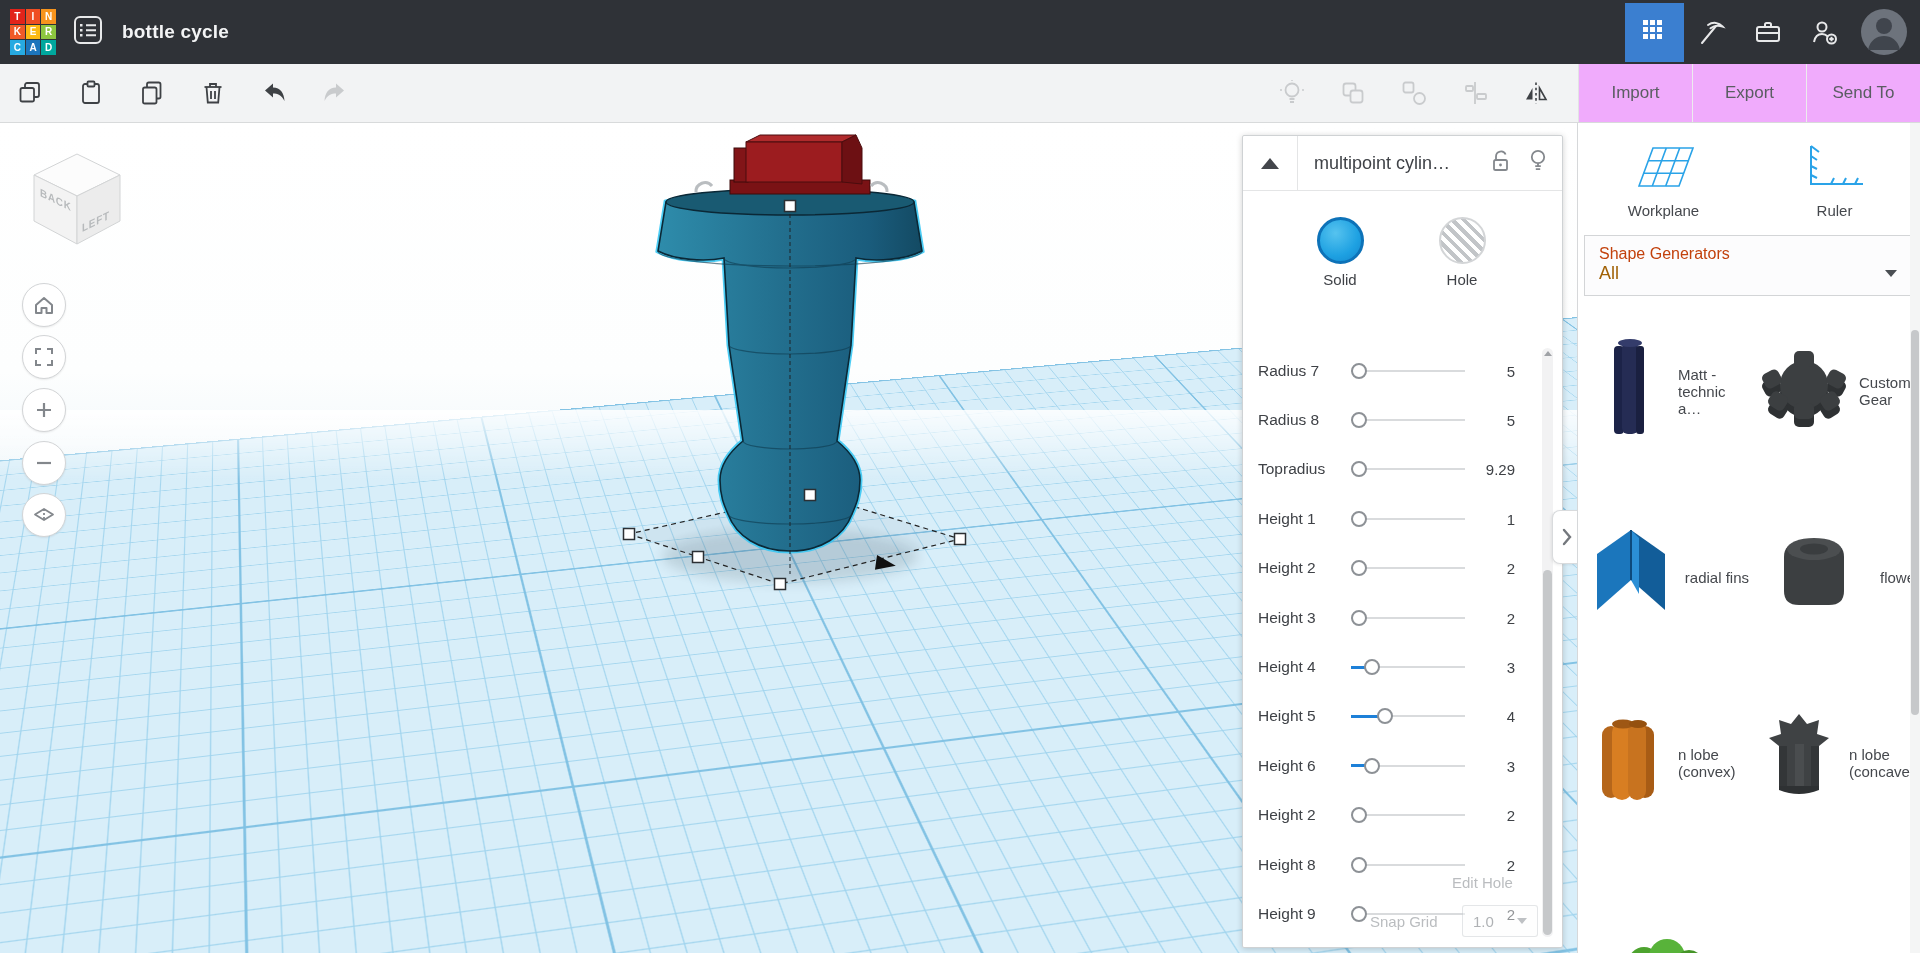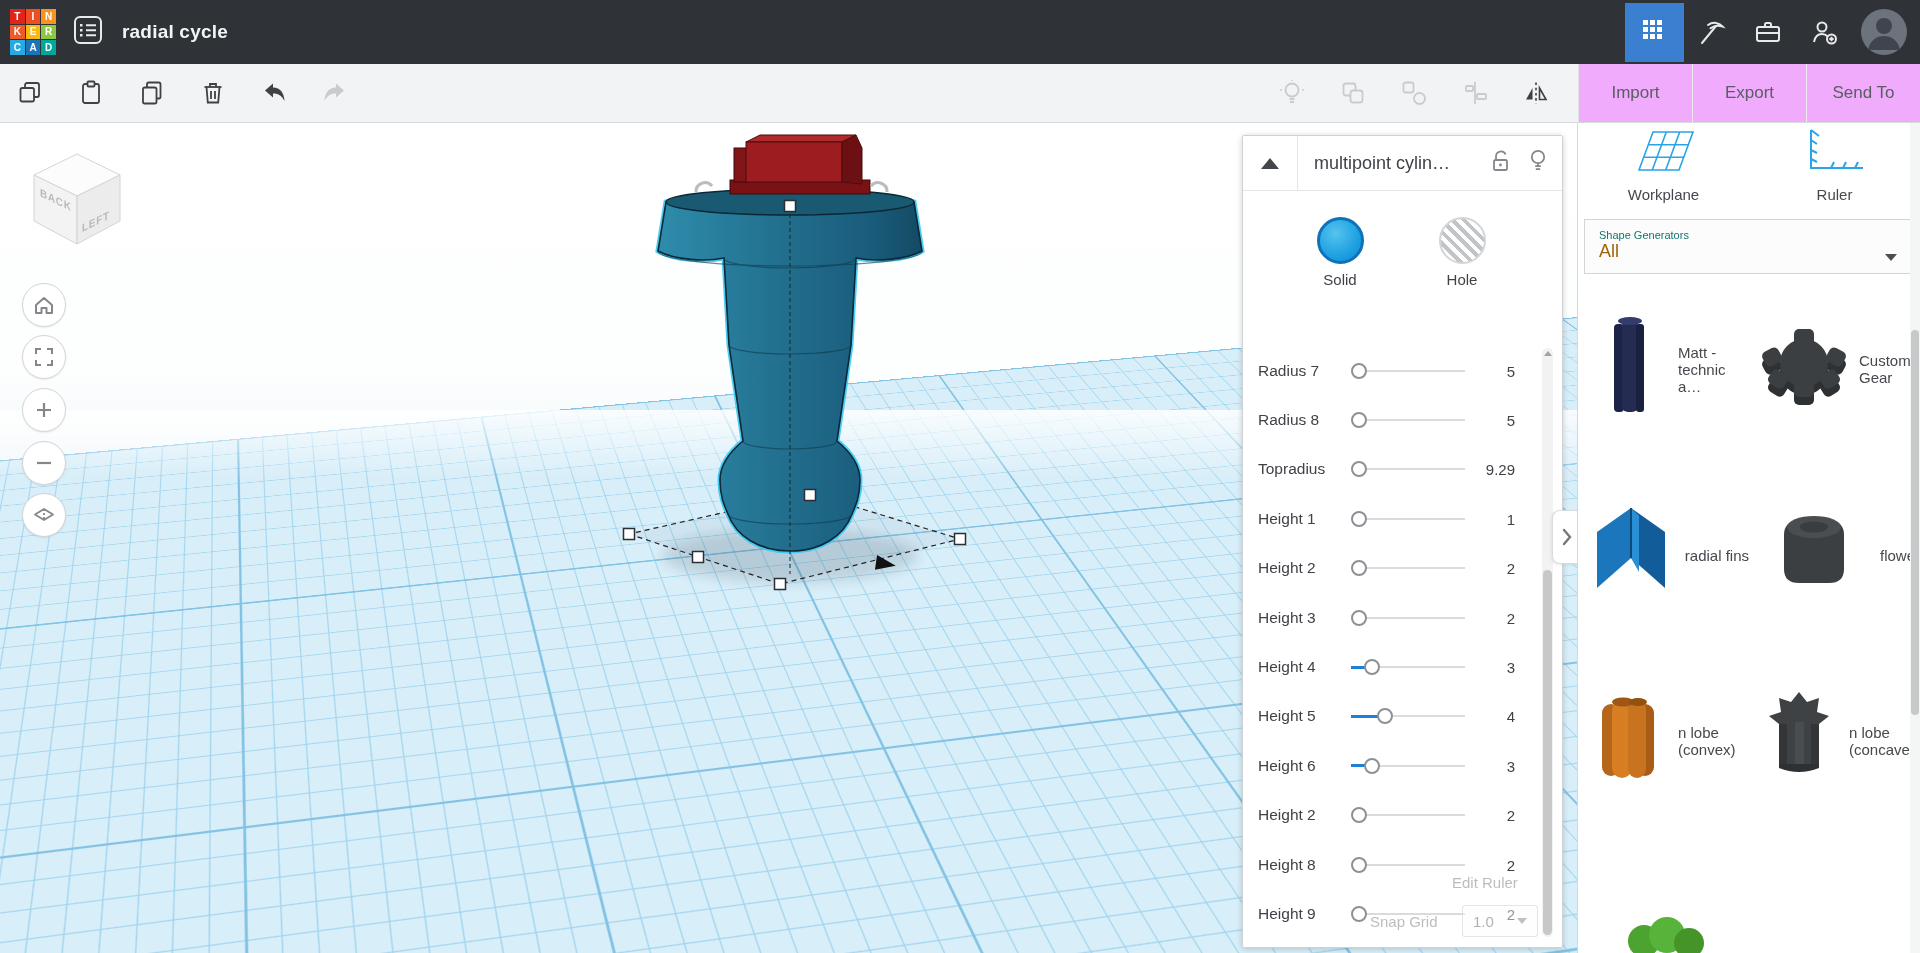--- a/index.html
+++ b/index.html
@@ -102,26 +102,26 @@
 
   
   .collapse-tab{position:absolute;left:1552px;top:510px;width:27px;height:52px;background:#fff;
                 border:1px solid #d9dbdd;border-right:none;border-radius:8px 0 0 8px;z-index:46;
                 box-shadow:-1px 1px 3px rgba(0,0,0,.08);display:flex;align-items:center;
                 justify-content:center;cursor:pointer;}
 
   
   .shape-panel{position:absolute;left:1577px;top:122px;width:343px;height:831px;background:#fff;
                border-left:1px solid #d6d8da;z-index:50;overflow:hidden;box-sizing:border-box;}
-  .panel-tools{display:flex;padding-top:4px;align-items:flex-end;}
+  .panel-tools{display:flex;padding-top:20px;align-items:flex-end;}
   .panel-tool{width:50%;display:flex;flex-direction:column;align-items:center;cursor:pointer;}
   .panel-tool-label{margin-top:6px;font-size:15px;color:#45484d;}
   .gen-box{margin:16px 6px 0 6px;border:1px solid #d3d5d7;background:#fcfcfd;position:relative;
            padding:9px 14px 11px;cursor:pointer;}
-  .gen-label{font-size:11px;color:#0f766e;}
+  .gen-label{font-size:16px;color:#c2410c;}
   .gen-value{font-size:18px;color:#a16207;margin-top:0;}
   .gen-caret{position:absolute;right:16px;top:34px;width:0;height:0;border-left:6px solid transparent;
              border-right:6px solid transparent;border-top:7px solid #4a4e53;}
   .shape-grid{display:grid;grid-template-columns:1fr 1fr;margin-top:6px;}
   .shape-item{height:186px;display:flex;flex-direction:row;align-items:center;
               justify-content:flex-end;padding-bottom:16px;box-sizing:border-box;cursor:pointer;}
   .shape-icon{flex:1;display:flex;align-items:center;justify-content:center;}
   .shape-label{font-size:15px;color:#45484d;margin-top:8px;}
   .panel-scroll{position:absolute;right:0;top:0;width:10px;height:100%;background:#f4f5f5;}
   .panel-thumb{position:absolute;left:1px;right:1px;top:208px;height:385px;background:#c6c8ca;border-radius:5px;cursor:pointer;}
@@ -143,21 +143,21 @@
   </div>
   <div class="doc-icon">
     <svg width="32" height="32" viewBox="0 0 32 32" fill="none" stroke="#e8e9ea" stroke-width="2">
       <rect x="3" y="3" width="26" height="26" rx="5"></rect>
       <rect x="8" y="10" width="2.5" height="2.5" fill="#e8e9ea" stroke="none"></rect>
       <rect x="8" y="15" width="2.5" height="2.5" fill="#e8e9ea" stroke="none"></rect>
       <rect x="8" y="20" width="2.5" height="2.5" fill="#e8e9ea" stroke="none"></rect>
       <path d="M14 11.2h10M14 16.2h10M14 21.2h10" stroke-width="2"></path>
     </svg>
   </div>
-  <div class="app-title">radial cycle</div>
+  <div class="app-title">bottle cycle</div>
 
   <div class="top-right">
     <div class="top-btn active-grid">
       <svg width="26" height="26" viewBox="0 0 26 26" fill="#fff">
         <rect x="1" y="1" width="5" height="5"></rect>
           <rect x="8" y="1" width="5" height="5"></rect>
           <rect x="15" y="1" width="5" height="5"></rect>
         <rect x="1" y="8" width="5" height="5"></rect>
           <rect x="8" y="8" width="5" height="5"></rect>
           <rect x="15" y="8" width="5" height="5"></rect>
@@ -380,21 +380,21 @@
       <rect x="244.5" y="367.5" width="11" height="11"></rect>
       <rect x="63.5" y="406.5" width="11" height="11"></rect>
       <rect x="214.5" y="456.5" width="11" height="11"></rect>
       <rect x="394.5" y="411.5" width="11" height="11"></rect>
       <rect x="132.5" y="429.5" width="11" height="11"></rect>
     </g>
   </svg>
 </div>
 
 <div class="grid-overlay" style="left:1452px;top:874px;">
-  <span class="ov-text">Edit Ruler</span>
+  <span class="ov-text">Edit Hole</span>
 </div>
 <div class="grid-overlay" style="left:1370px;top:913px;">
   <span class="ov-text">Snap Grid</span>
 </div>
 <div class="grid-overlay snap-box" style="left:1462px;top:905px;">
   <span>1.0</span>
   <span class="caret-down"></span>
 </div>
 
 <div class="inspector">

